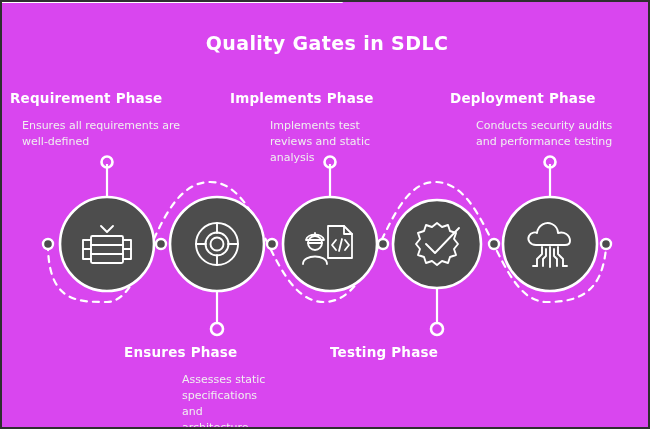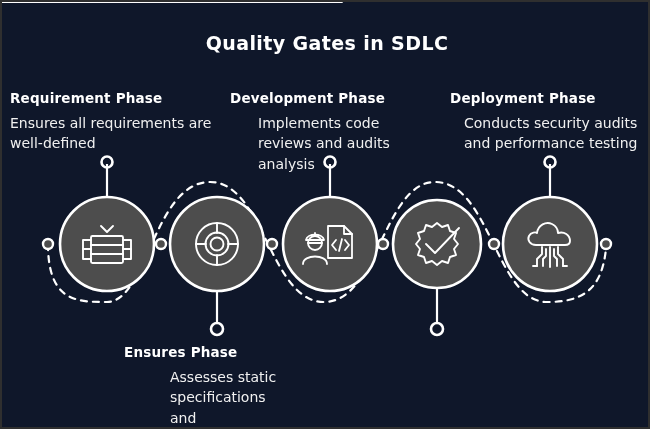--- a/index.html
+++ b/index.html
@@ -7,21 +7,21 @@
     padding: 0;
     background: #3f3f3f;
   }
   body {
     font-family: "DejaVu Sans", sans-serif;
   }
   #infographic {
     position: relative;
     width: 650px;
     height: 429px;
-    background: #0f172a;
+    background: #d946ef;
     border: 2px solid #2f2f2f;
     box-sizing: border-box;
     overflow: hidden;
   }
   #title {
     position: absolute;
     top: 30px;
     left: 0;
     width: 650px;
     text-align: center;
@@ -44,24 +44,24 @@
   }
   .phase-title {
     font-size: 13.5px;
     font-weight: bold;
     letter-spacing: 0.2px;
     margin: 0 0 7px 0;
     white-space: nowrap;
     font-family: "DejaVu Sans", sans-serif;
   }
   .phase-desc {
-    font-size: 14px;
+    font-size: 11px;
     line-height: 1.45;
     color: #f0f0f0;
-    margin: 0;
+    margin: 12px;
     font-family: "DejaVu Sans", sans-serif;
   }
   
   .lbl-req   { left: 8px;   top: 88px;  width: 205px; }
   .lbl-dev   { left: 228px; top: 88px;  width: 205px; }
   .lbl-dep   { left: 448px; top: 88px;  width: 205px; }
   .lbl-des   { left: 122px; top: 342px; width: 205px; }
   .lbl-tst   { left: 328px; top: 342px; width: 205px; }
 </style>
 </head>
@@ -185,25 +185,26 @@
     <div class="phase-title">Requirement Phase</div>
     <div class="phase-desc">Ensures all requirements are well-defined</div>
   </div>
 
   <div class="phase-label lbl-des">
     <div class="phase-title">Ensures Phase</div>
     <div class="phase-desc" style="padding:0 46px;">Assesses static specifications and architecture</div>
   </div>
 
   <div class="phase-label lbl-dev">
-    <div class="phase-title">Development Phase</div>
-    <div class="phase-desc" style="padding:0 28px;">Implements code reviews and audits analysis</div>
+    <div class="phase-title">Implements Phase</div>
+    <div class="phase-desc" style="padding:0 28px;">Implements test reviews and static analysis</div>
   </div>
 
   <div class="phase-label lbl-tst">
+    <div class="phase-title">Testing Phase</div>
   </div>
 
   <div class="phase-label lbl-dep">
     <div class="phase-title">Deployment Phase</div>
     <div class="phase-desc" style="padding:0 14px;">Conducts security audits and performance testing</div>
   </div>
 
 </div>
 
 </body></html>

